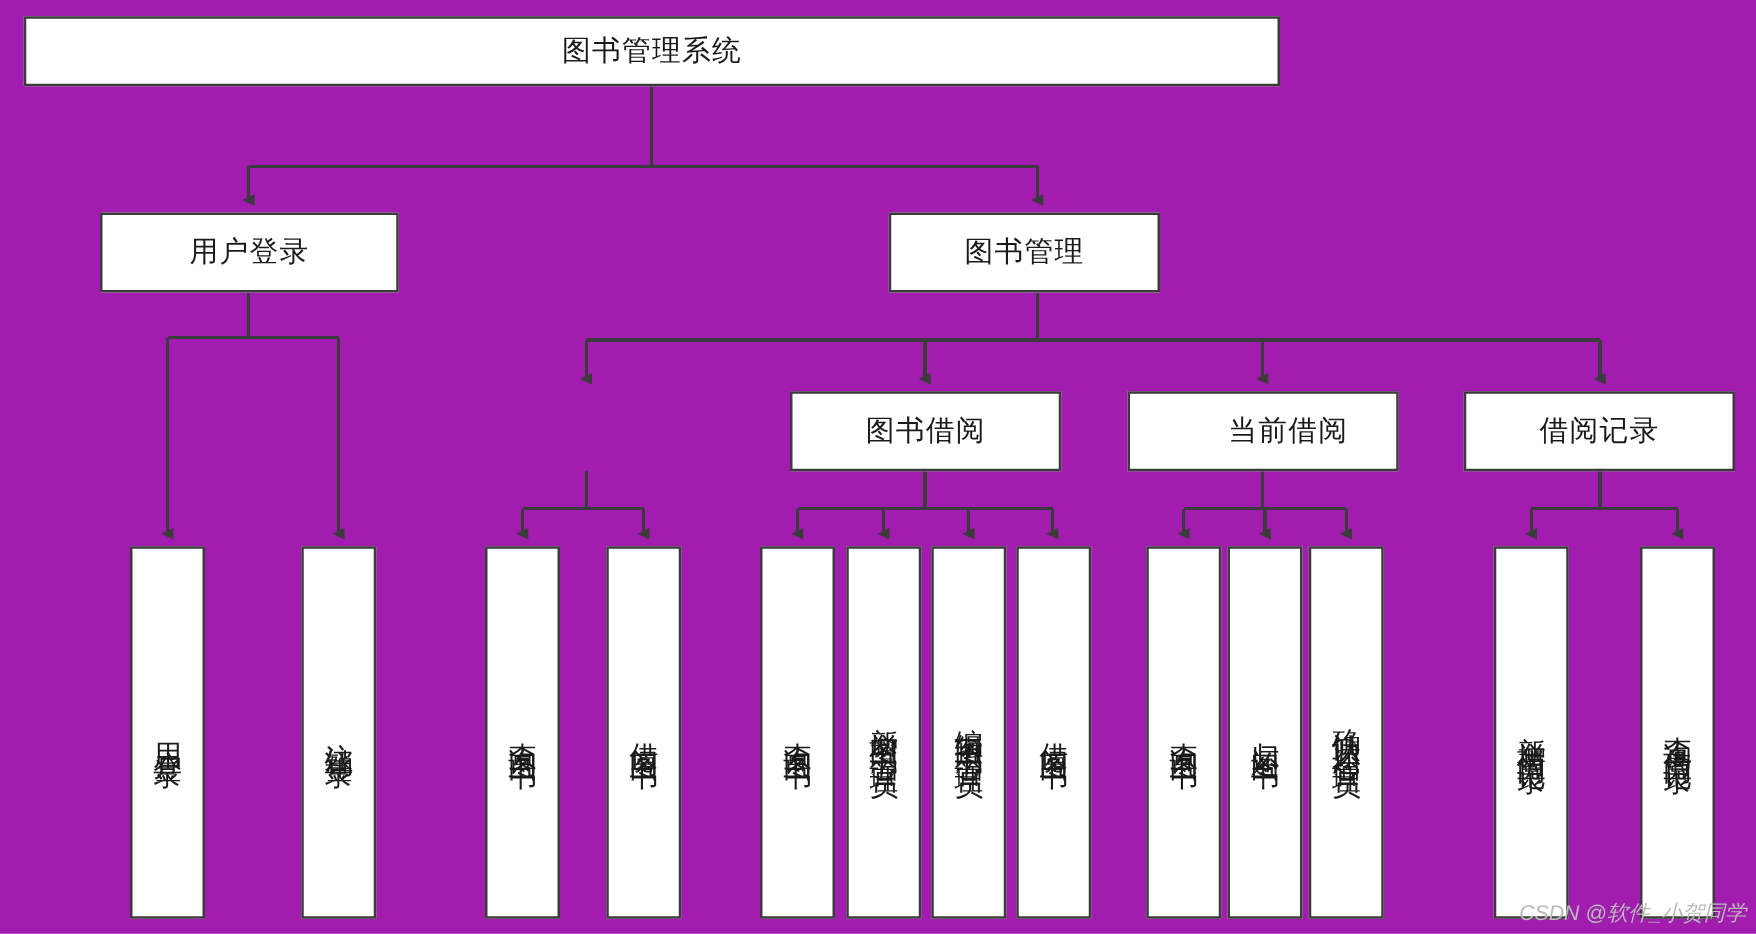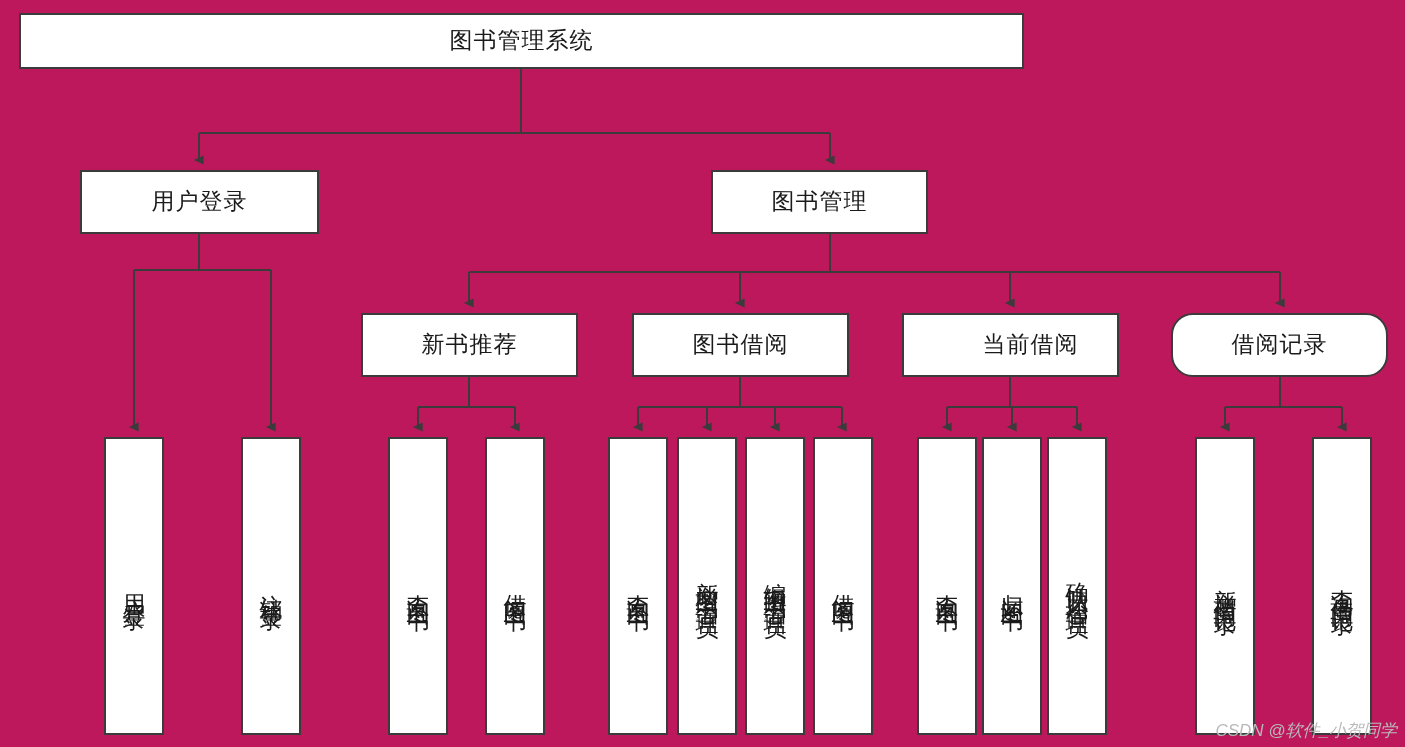--- a/index.html
+++ b/index.html
@@ -10,21 +10,21 @@
   body {
     width: 1405px;
     height: 747px;
     font-family: "Liberation Sans", "DejaVu Sans", sans-serif;
     overflow: hidden;
   }
   #diagram-root {
     position: relative;
     width: 1405px;
     height: 747px;
-    background: #be185d;
+    background: #a21caf;
   }
   svg#edges {
     position: absolute;
     left: 0;
     top: 0;
     width: 1405px;
     height: 747px;
   }
   .node {
     position: absolute;
@@ -121,30 +121,27 @@
     <span>图书管理系统</span>
   </div>
 
   <div class="node node-h" style="left:80px; top:170px; width:239px; height:64px;">
     <span>用户登录</span>
   </div>
   <div class="node node-h" style="left:711px; top:170px; width:217px; height:64px;">
     <span>图书管理</span>
   </div>
 
-  <div class="node node-h" style="left:361px; top:313px; width:217px; height:64px;">
-    <span>新书推荐</span>
-  </div>
   <div class="node node-h" style="left:632px; top:313px; width:217px; height:64px;">
     <span>图书借阅</span>
   </div>
   <div class="node node-h" style="left:902px; top:313px; width:217px; height:64px;padding-left:40px;">
     <span>当前借阅</span>
   </div>
-  <div class="node node-h" style="left:1171px; top:313px; width:217px; height:64px;border-radius:22px;">
+  <div class="node node-h" style="left:1171px; top:313px; width:217px; height:64px;">
     <span>借阅记录</span>
   </div>
 
   <div class="node node-v" style="left:104px; top:437px; width:60px; height:298px;">
     <span class="vlabel">用户登录</span>
   </div>
   <div class="node node-v" style="left:241px; top:437px; width:60px; height:298px;">
     <span class="vlabel">注销登录</span>
   </div>
 

